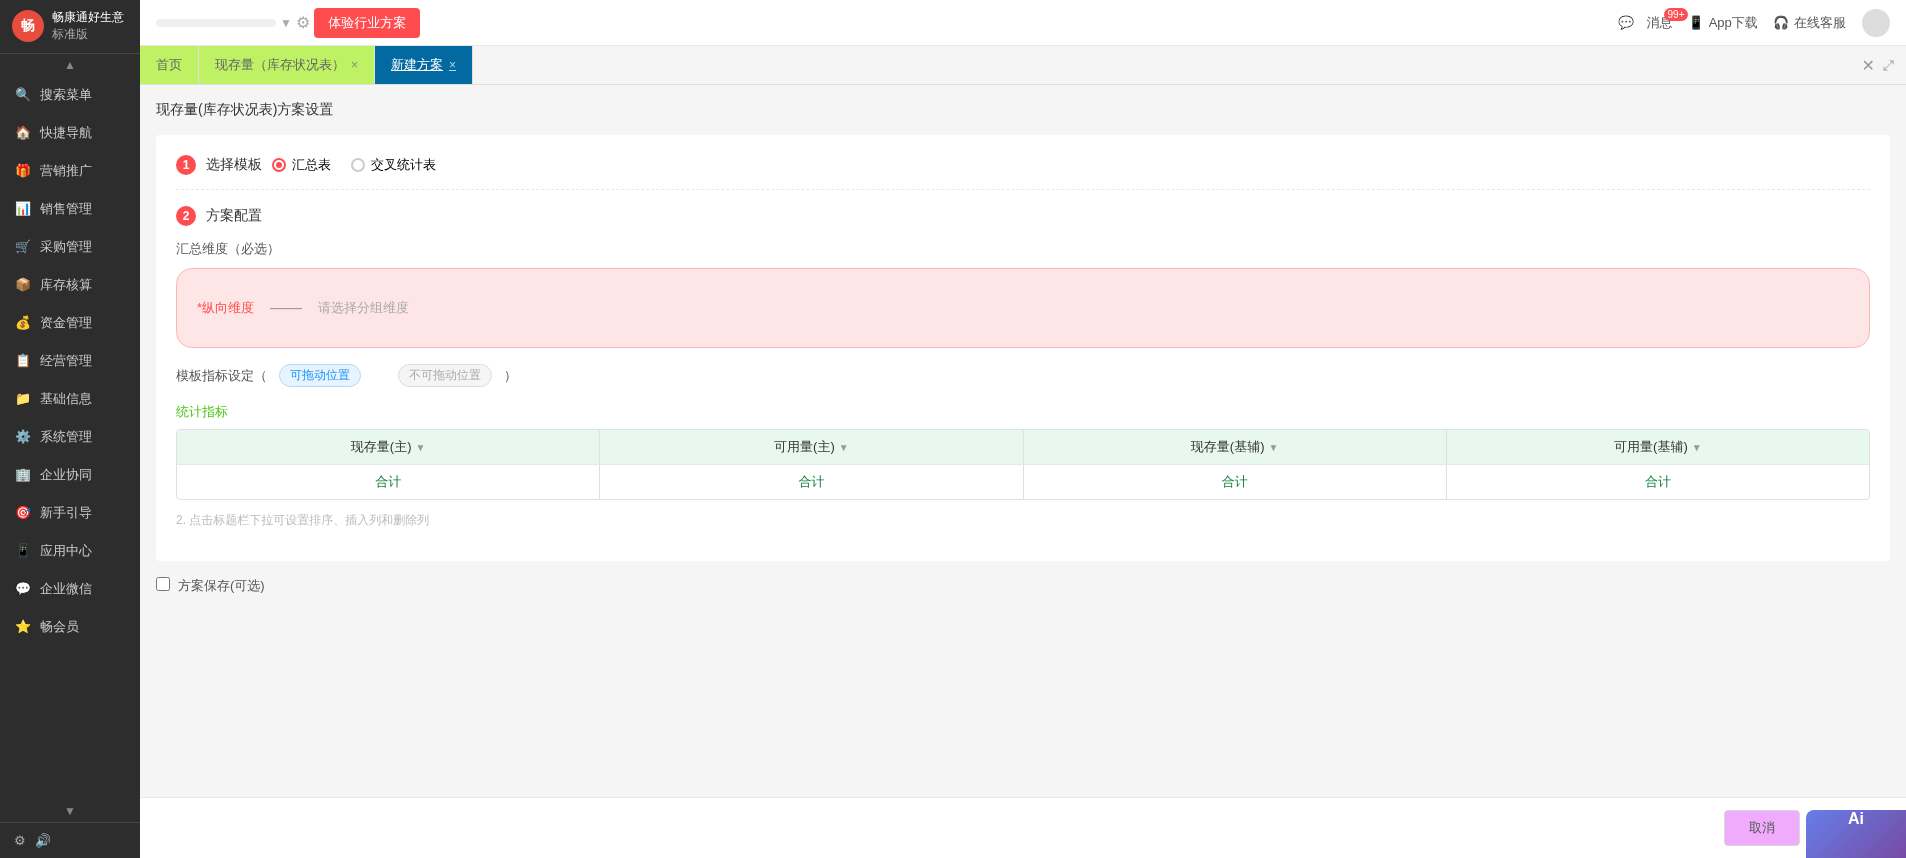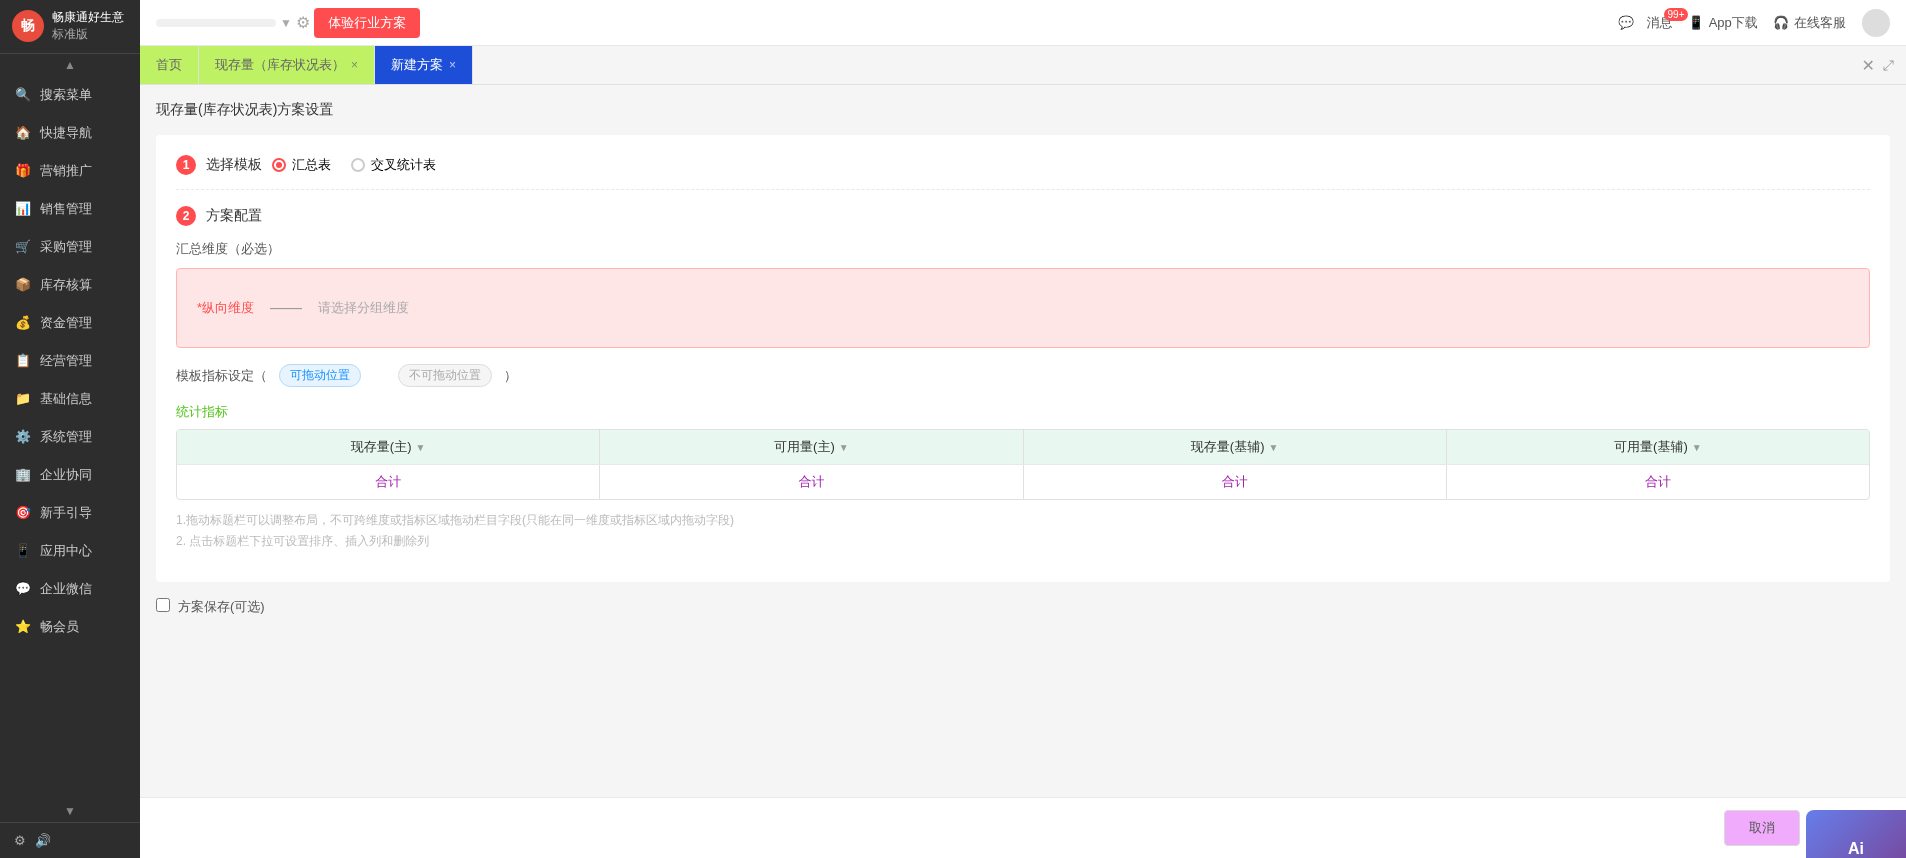--- a/index.html
+++ b/index.html
@@ -106,22 +106,23 @@
     .tab-item {
       display: flex; align-items: center; gap: 6px;
       padding: 10px 16px;
       cursor: pointer;
       font-size: 13px;
       color: #666;
       background: #bef264;
       border-right: 1px solid #e0e0e0;
     }
     .tab-item.active {
-      background: #1d4ed8;
+      background: #0369a1;
       color: white;
+      text-decoration: underline;
     }
     .tab-item .tab-close {
       font-size: 12px; cursor: pointer; opacity: 0.7;
     }
 
     .tabs-right {
       margin-left: auto;
       display: flex; align-items: center; gap: 8px;
       padding-right: 12px;
     }
@@ -178,21 +179,21 @@
       content: ''; width: 6px; height: 6px;
       background: #ff4d4f; border-radius: 50%;
     }
 
     
     .section-label { font-size: 13px; color: #555; margin-bottom: 10px; }
 
     .dimension-box {
       background: #ffe6e6;
       border: 1px solid #ffb3b3;
-      border-radius: 4px;
+      border-radius: 16px;
       padding: 30px 20px;
       display: flex; align-items: flex-start; gap: 16px;
       margin-bottom: 16px;
     }
     .dimension-required { color: #ff4d4f; font-size: 13px; }
     .dimension-arrow { color: #999; font-size: 16px; }
     .dimension-placeholder { color: #aaa; font-size: 13px; }
 
     
     .template-indicator-row {
@@ -219,21 +220,21 @@
       padding: 8px 12px;
       font-size: 13px; color: #333;
     }
     .stats-col-header:last-child { border-right: none; }
     .col-dropdown { display: flex; align-items: center; gap: 4px; }
     .col-dropdown-icon { color: #999; font-size: 10px; }
     .stats-body-row { display: flex; border-top: 1px solid #e8e8e8; }
     .stats-body-cell {
       flex: 1; border-right: 1px solid #e0e0e0;
       display: flex; align-items: center; justify-content: center;
-      padding: 8px 12px; font-size: 13px; color: #a21caf;
+      padding: 8px 12px; font-size: 13px; color: #15803d;
     }
     .stats-body-cell:last-child { border-right: none; }
 
     
     .tips { color: #bbb; font-size: 12px; margin-bottom: 12px; }
     .tips p { margin-bottom: 4px; }
 
     
     .save-row { display: flex; gap: 8px; margin-bottom: 16px; }
     .save-checkbox { width: 14px; height: 14px; border: 1px solid #ccc; cursor: pointer; }
@@ -267,21 +268,21 @@
       cursor: pointer;
       font-size: 13px;
     }
 
     
     .ai-float {
       position: fixed;
       bottom: 0; right: 0;
       width: 100px; height: 48px;
       background: linear-gradient(135deg, #667eea, #764ba2);
-      display: flex; align-items: flex-end; justify-content: center;
+      display: flex; align-items: flex-start; justify-content: center;
       color: white; font-size: 16px; font-weight: bold;
       cursor: pointer;
       border-radius: 8px 0 0 0;
     }
 
     
     ::-webkit-scrollbar { width: 6px; }
     ::-webkit-scrollbar-track { background: #f0f0f0; }
     ::-webkit-scrollbar-thumb { background: #ccc; border-radius: 3px; }
 
@@ -514,21 +515,20 @@
           <div class="stats-body-row">
             <div class="stats-body-cell">合计</div>
             <div class="stats-body-cell">合计</div>
             <div class="stats-body-cell">合计</div>
             <div class="stats-body-cell">合计</div>
           </div>
         </div>
       </div>
 
       <div class="tips">
-        <p>1.拖动标题栏可以调整布局，不可跨维度或指标区域拖动栏目字段(只能在同一维度或指标区域内拖动字段)</p>
         <p>2. 点击标题栏下拉可设置排序、插入列和删除列</p>
       </div>
 
     </div>
 
     <div class="save-row">
       <input type="checkbox" class="save-checkbox" style="">
       <span class="save-label">方案保存(可选)</span>
     </div>
 

